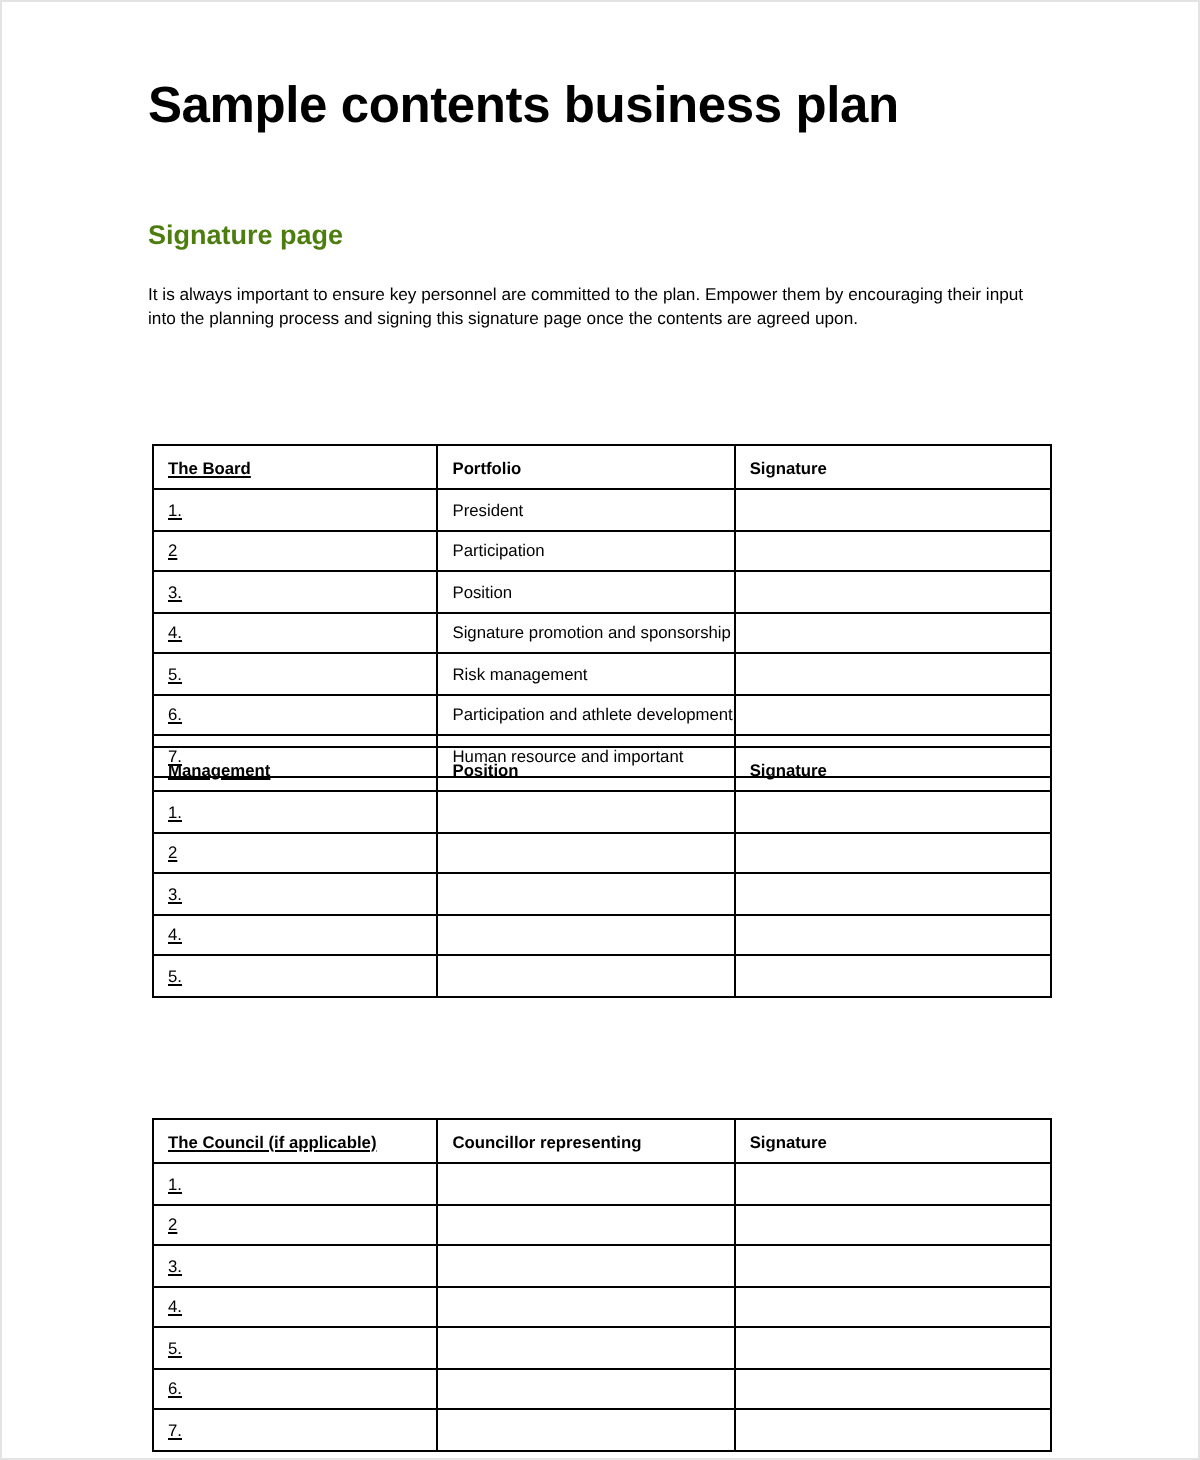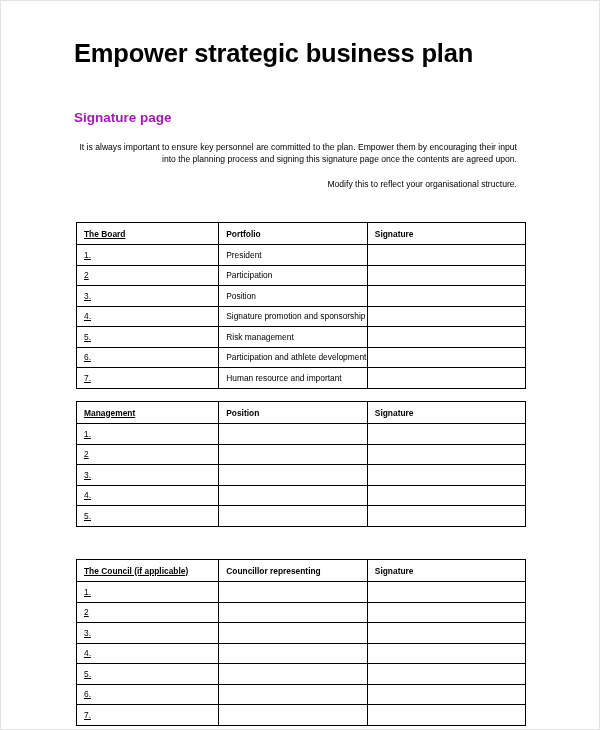--- a/index.html
+++ b/index.html
@@ -30,31 +30,30 @@
     font-size: 25.5px;
     font-weight: bold;
     letter-spacing: -0.2px;
     color: #000000;
     margin: 0 0 0 0;
     line-height: 1.15;
   }
   .doc-subtitle {
     font-size: 13.5px;
     font-weight: bold;
-    color: #a21caf;
+    color: #4d7c0f;
     margin: 42px 0 0 0;
     line-height: 1.2;
   }
   p.para {
     font-size: 8.6px;
     line-height: 1.45;
     color: #000000;
     margin: 14px 0 0 0;
     width: 443px;
-    text-align: right;
   }
   p.para.tight {
     margin-top: 13px;
   }
   table.sig-table {
     border-collapse: collapse;
     width: 450px;
     table-layout: fixed;
     border: 1.4px solid #000;
     margin-top: 0;
@@ -75,33 +74,32 @@
   }
   table.sig-table th {
     font-weight: bold;
     height: 22px;
   }
   .col-a { width: 134px; text-decoration: underline; }
   .col-b { width: 140px; }
   .col-c { width: 149px; }
 
   .tbl-wrap-1 { position: absolute; left: 75px; top: 221px; }
-  .tbl-wrap-2 { position: absolute; left: 75px; top: 400px; }
+  .tbl-wrap-2 { position: absolute; left: 75px; top: 372px; }
   .tbl-wrap-3 { position: absolute; left: 75px; top: 514px; margin-top: 44px; }
 </style>
 </head>
 <body>
 
 <div class="page">
 
   <div class="content">
-    <h1 class="doc-title">Empower strategic business plan</h1>
+    <h1 class="doc-title">Sample contents business plan</h1>
     <h2 class="doc-subtitle">Signature page</h2>
     <p class="para">It is always important to ensure key personnel are committed to the plan. Empower them by encouraging their input into the planning process and signing this signature page once the contents are agreed upon.</p>
-    <p class="para tight">Modify this to reflect your organisational structure.</p>
   </div>
 
   <div class="tbl-wrap-1">
     <table class="sig-table">
       <thead>
         <tr>
           <th class="col-a">The Board</th>
           <th class="col-b">Portfolio</th>
           <th class="col-c">Signature</th>
         </tr>

